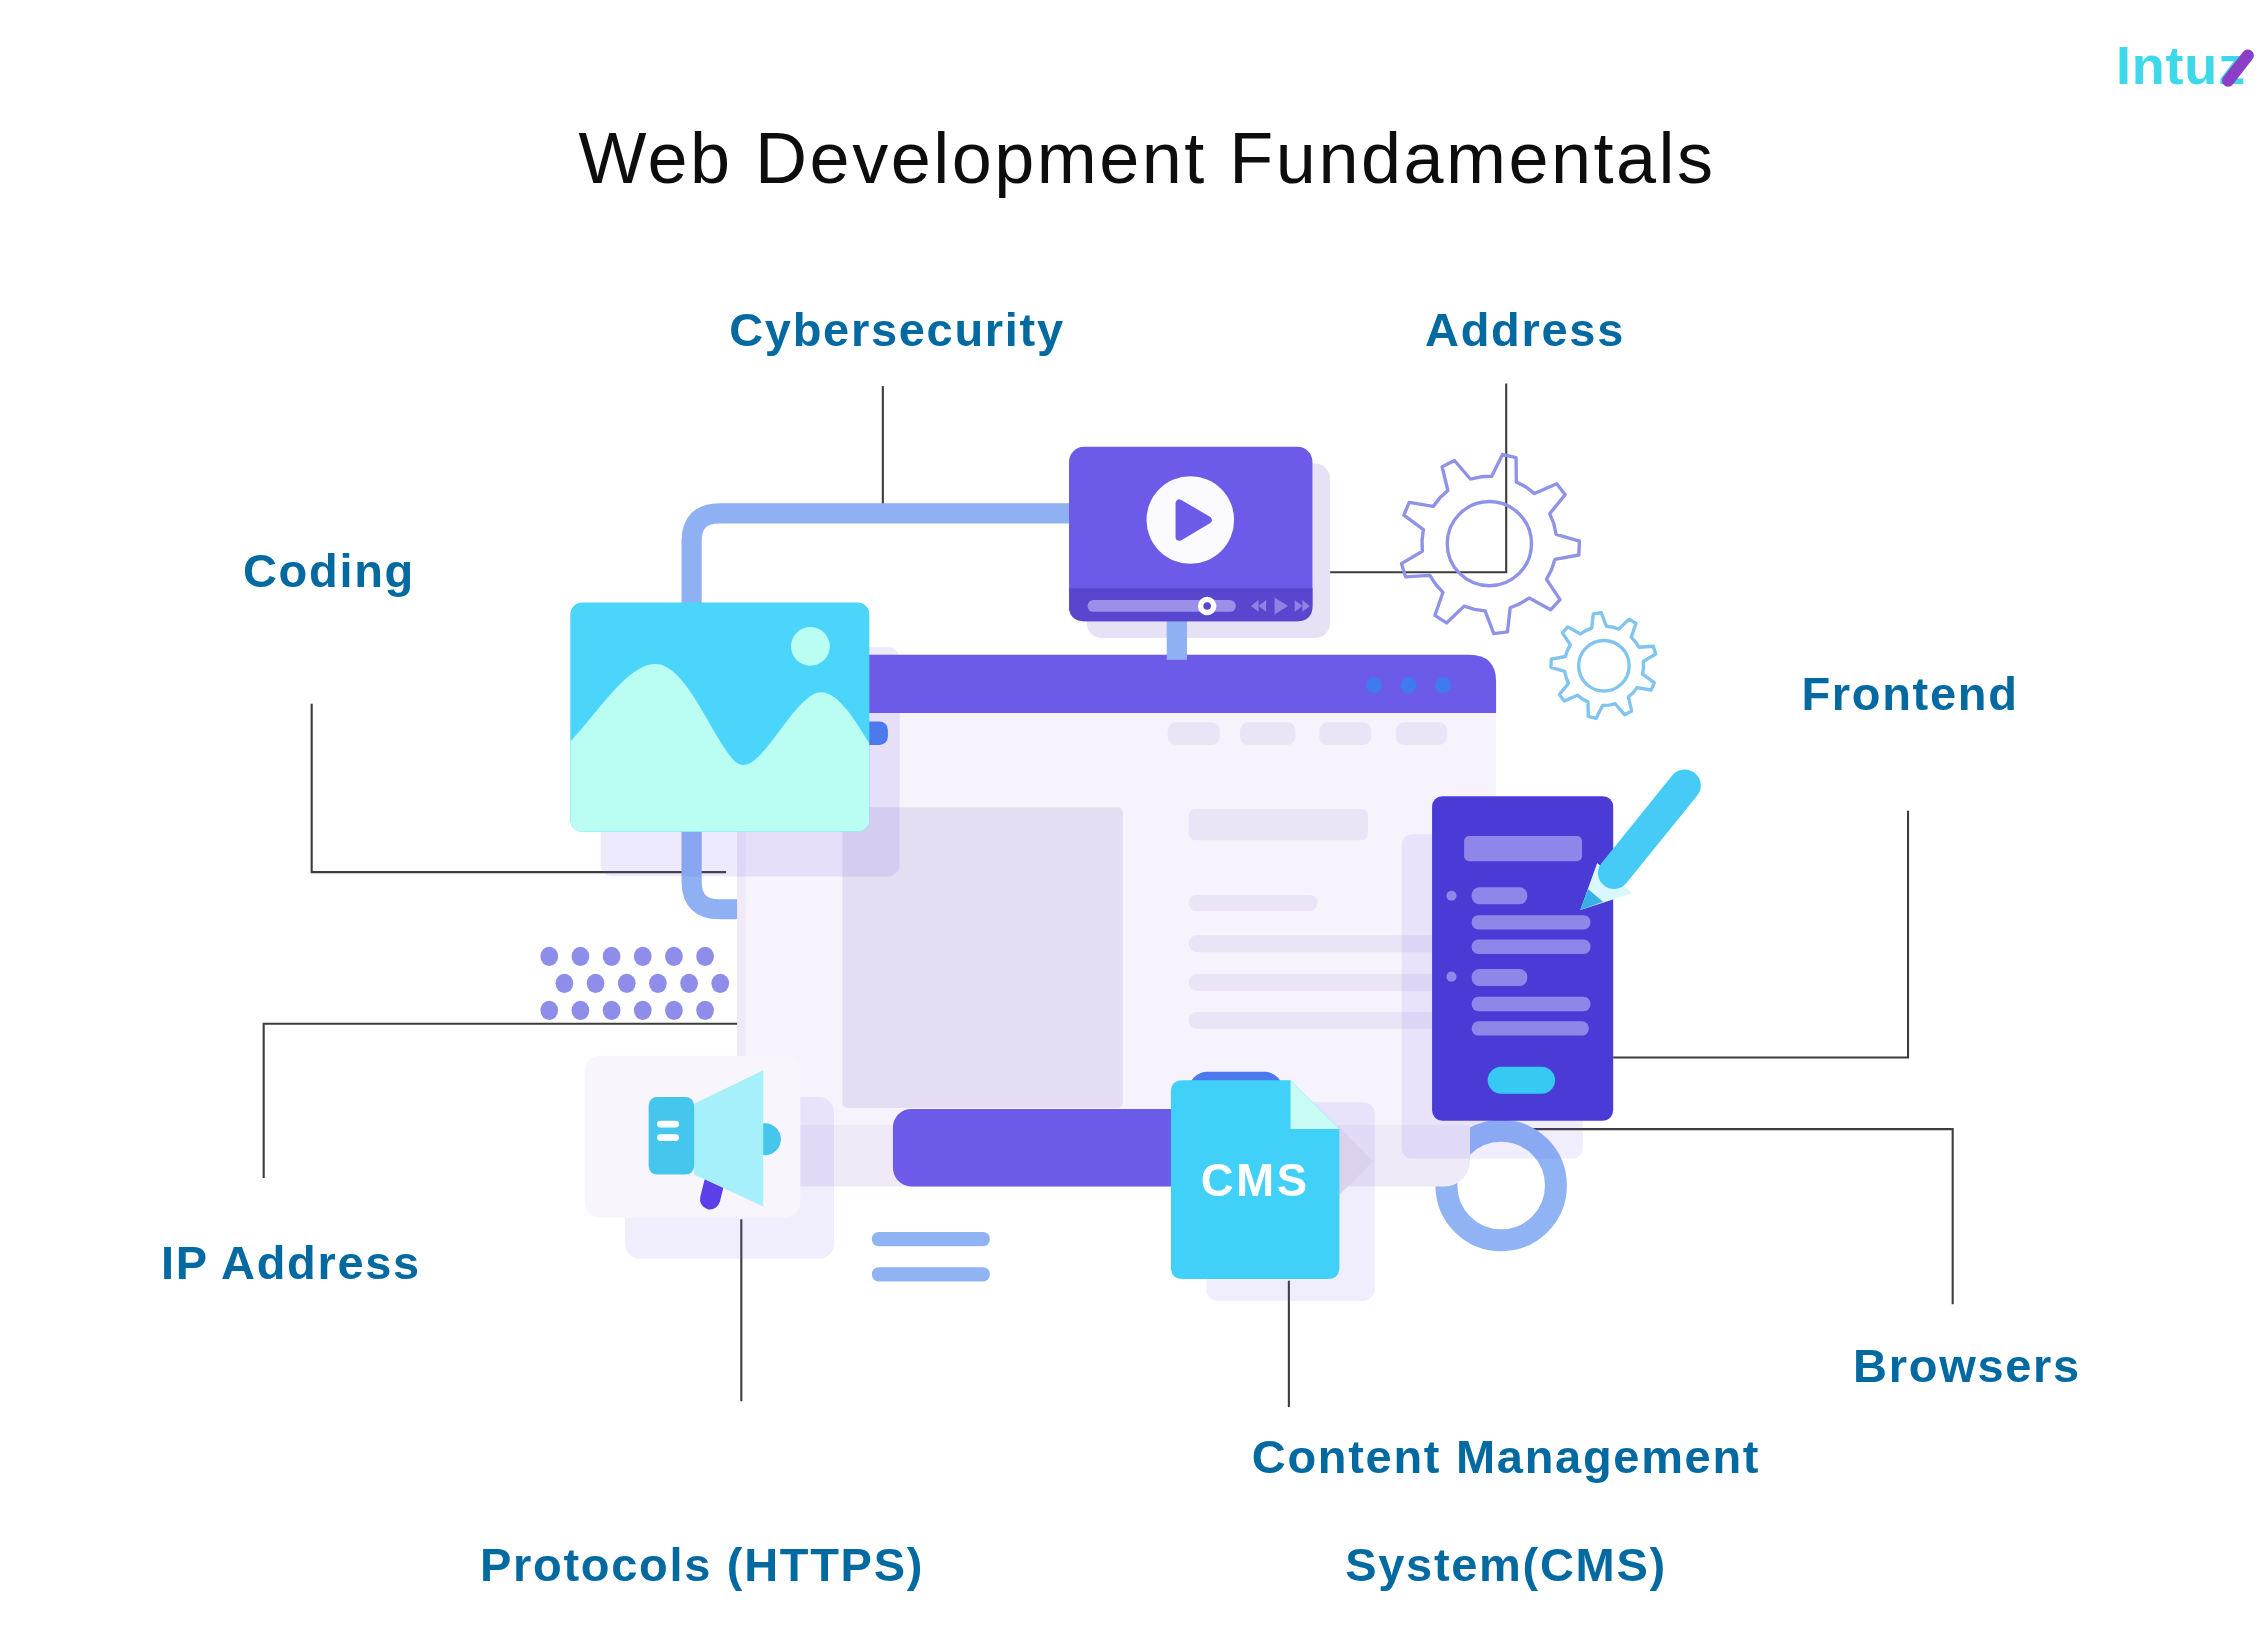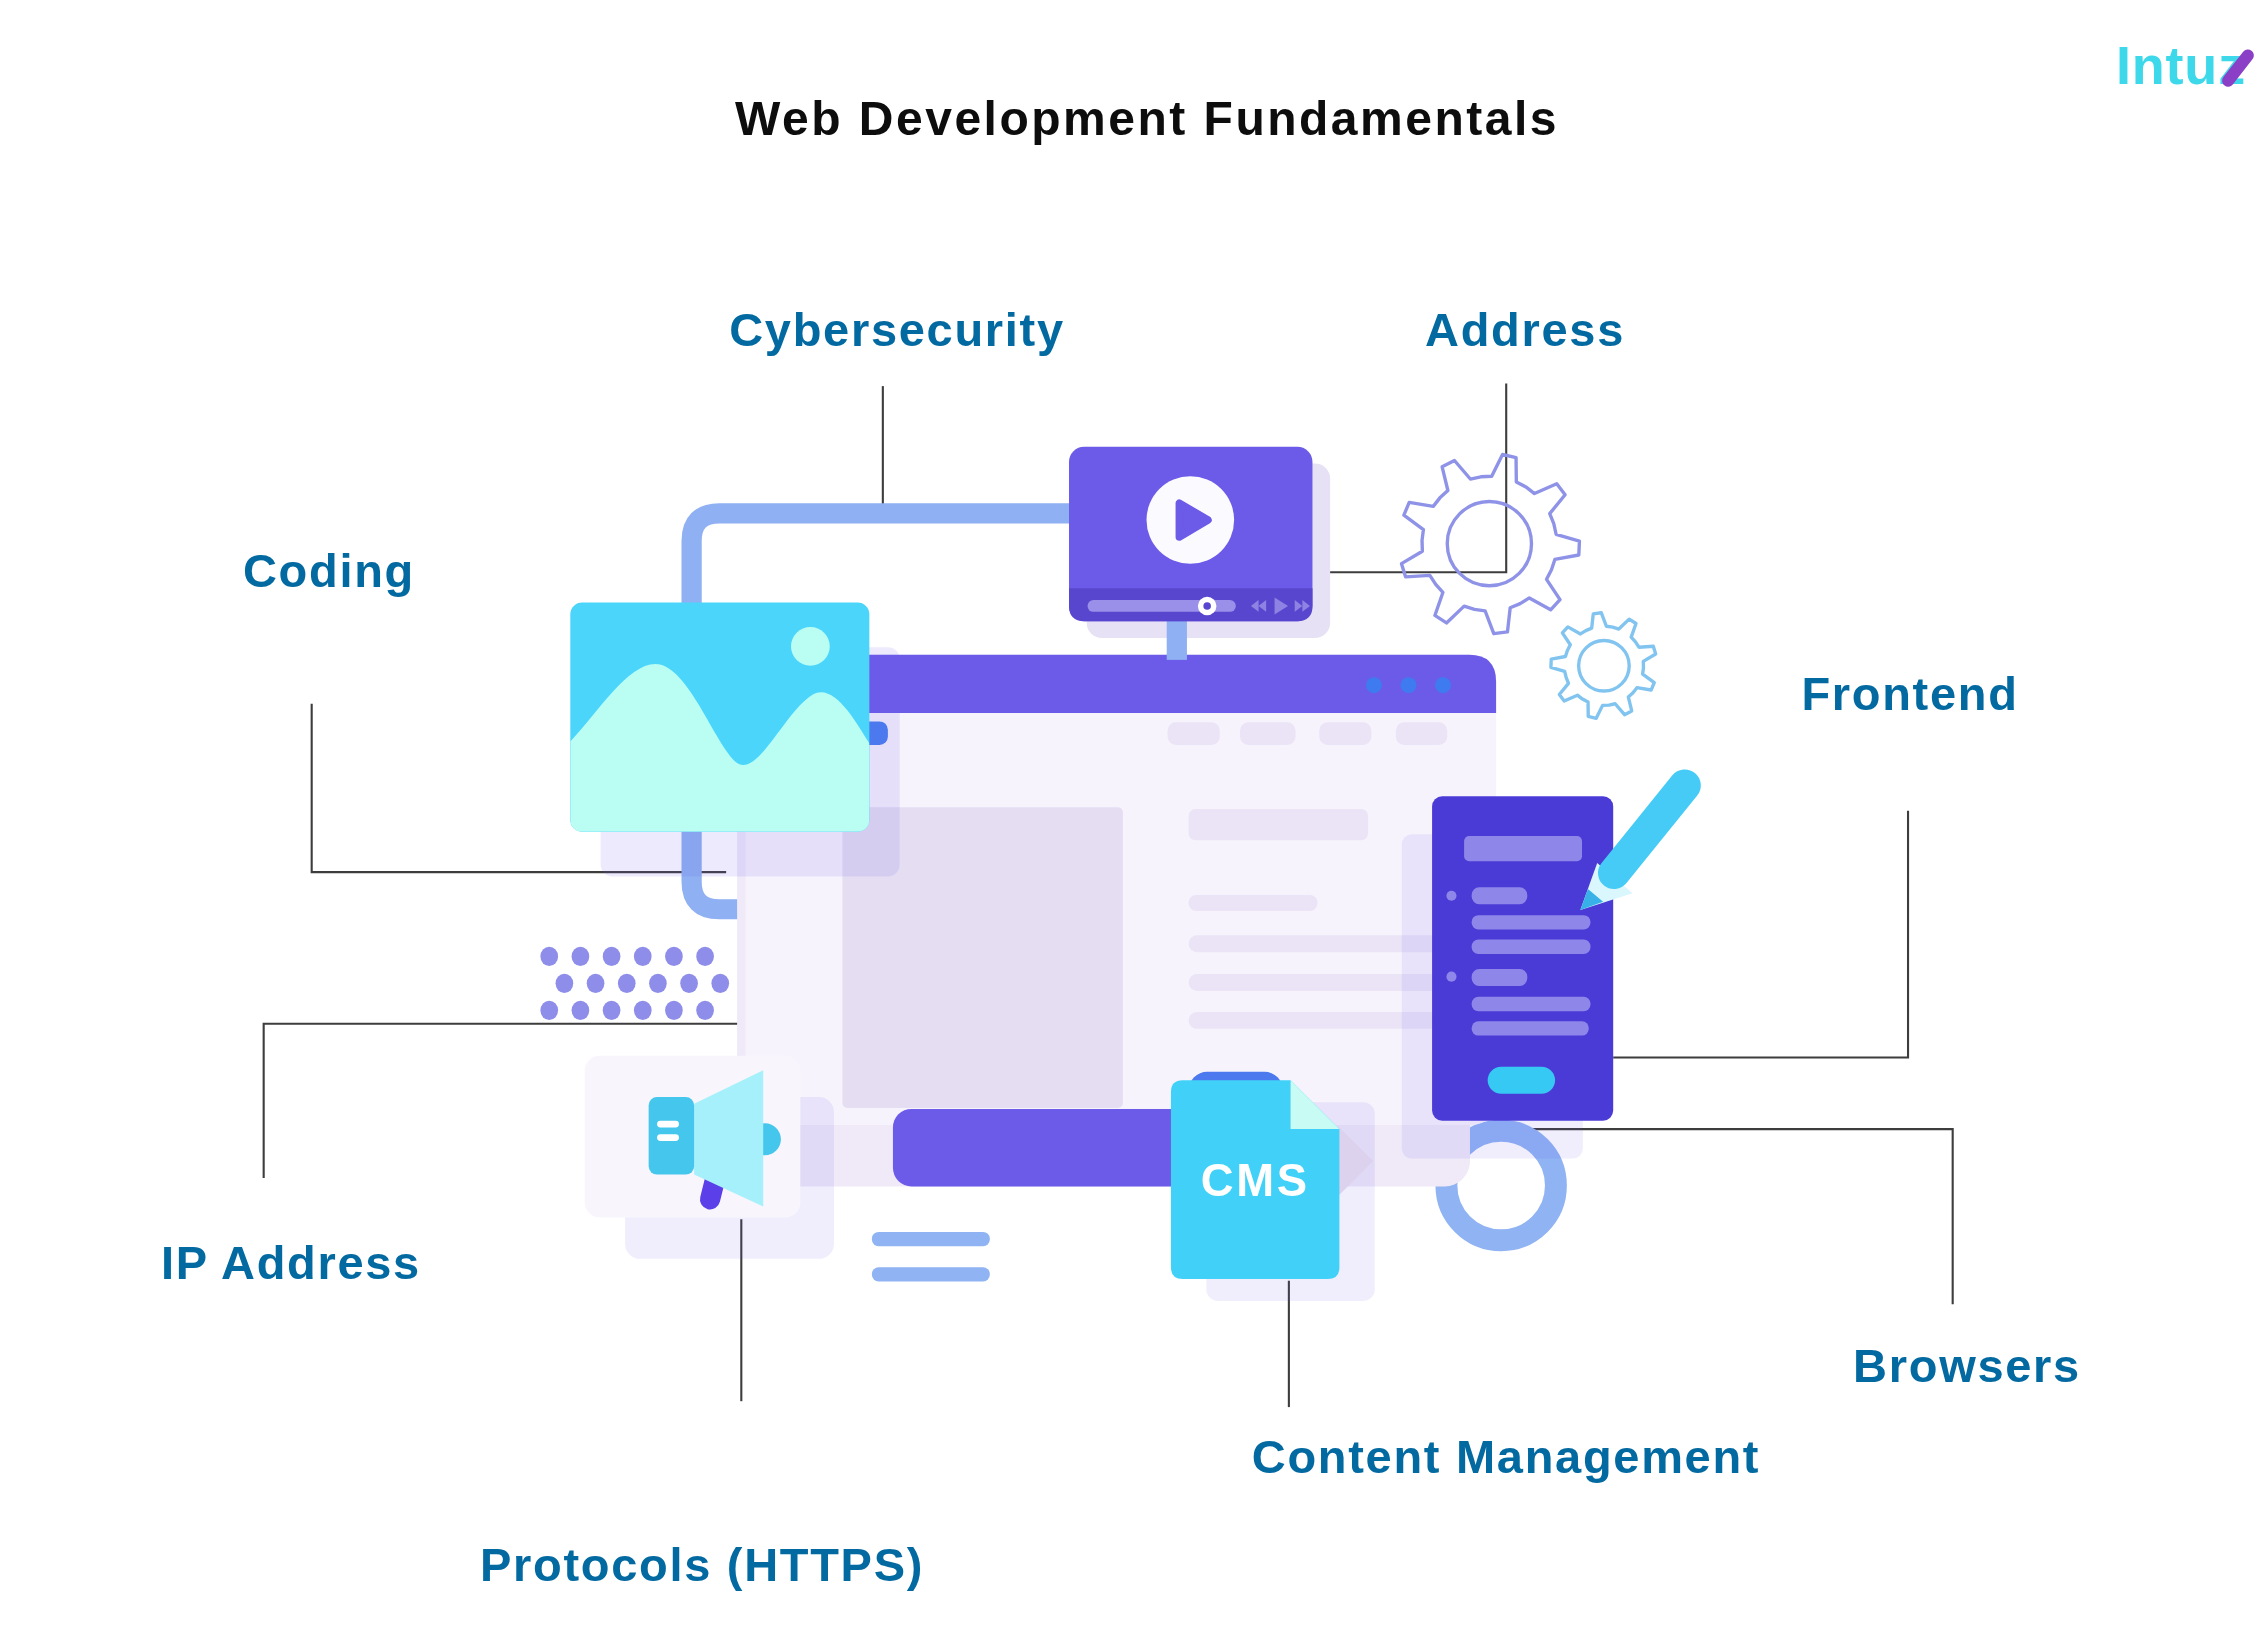--- a/index.html
+++ b/index.html
@@ -1,22 +1,22 @@
 <!DOCTYPE html>
 <html style="font-size:13.5px"><head>
 <meta charset="utf-8">
 <style>
   html,body{margin:0;padding:0;background:#ffffff;}
   #canvas{position:relative;width:2261px;height:1650px;background:#ffffff;overflow:hidden;
           font-family:"Liberation Sans",sans-serif;}
   #scene{position:absolute;left:0;top:0;}
   .label{position:absolute;transform:translate(-50%,-50%);font-weight:700;color:#0369a1;
          font-size:47px;letter-spacing:1.7px;white-space:nowrap;}
-  .title{position:absolute;transform:translate(-50%,-50%);font-weight:700;color:#0d0d0d;
-         font-size:48px;letter-spacing:2.5px;white-space:nowrap;}
+  .title{position:absolute;transform:translate(-50%,-50%);font-weight:400;color:#0d0d0d;
+         font-size:72px;letter-spacing:2.5px;white-space:nowrap;margin-top:40px;}
   .logo{position:absolute;left:2116px;top:34px;font-size:54px;font-weight:700;
         color:#3DD9EA;letter-spacing:0.8px;}
   .logo .zbar{position:absolute;right:1.7px;top:11.8px;width:11.8px;height:44px;background:#8A3FC6;
         transform:rotate(38deg);border-radius:5.9px;}
 </style>
 </head>
 <body>
 
 <div id="canvas">
 
@@ -183,14 +183,15 @@
   </div>
 
   <div class="label" style="left:897px;top:329px">Cybersecurity</div>
   <div class="label" style="left:1525px;top:329px">Address</div>
   <div class="label" style="left:329px;top:570px">Coding</div>
   <div class="label" style="left:1910px;top:693px">Frontend</div>
   <div class="label" style="left:291px;top:1262px">IP Address</div>
   <div class="label" style="left:1967px;top:1365px">Browsers</div>
   <div class="label" style="left:1506px;top:1456px">Content Management</div>
   <div class="label" style="left:702px;top:1564px">Protocols (HTTPS)</div>
+  <div class="label" style="left:1506px;top:1564px">System(CMS)</div>
 </div>
 
 
 </body></html>

